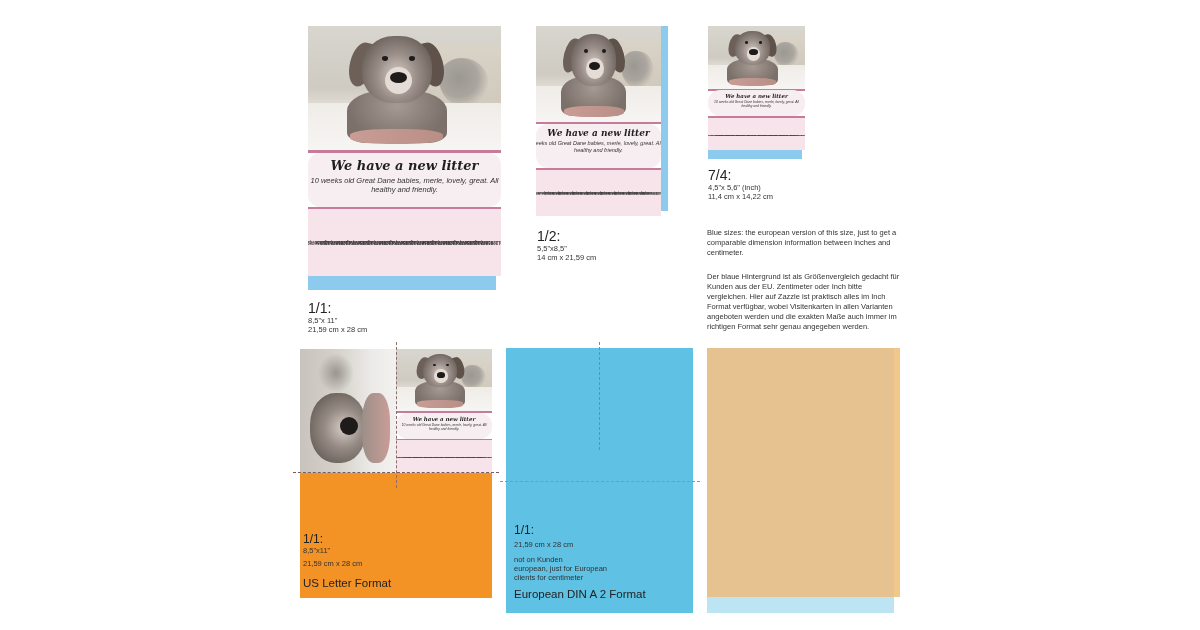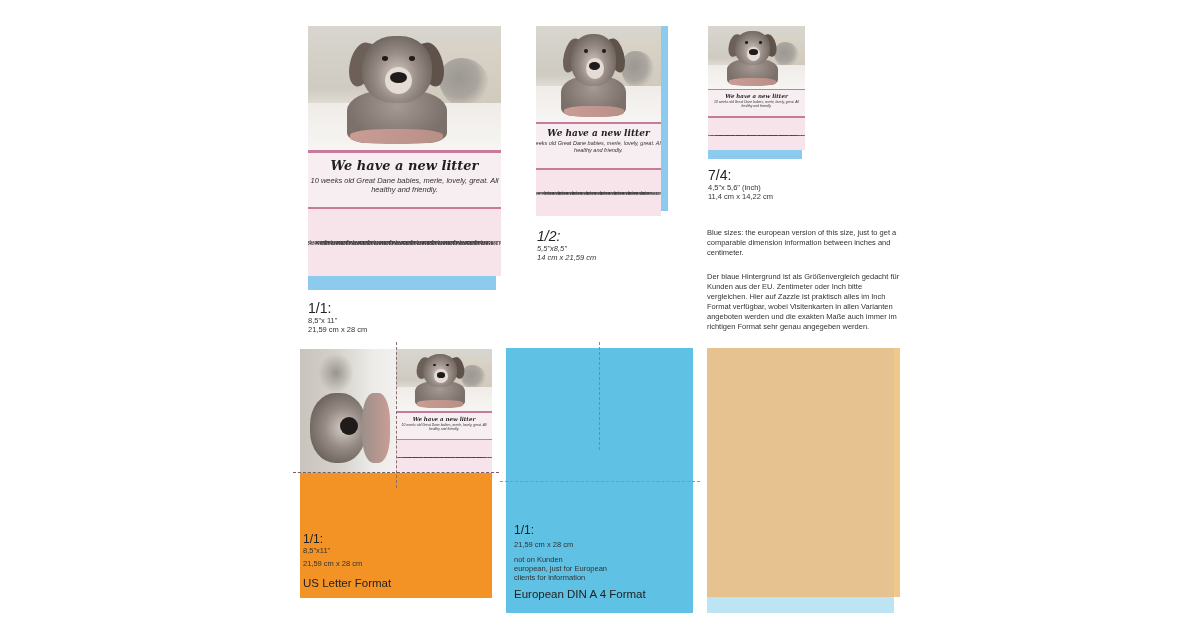--- a/index.html
+++ b/index.html
@@ -30,21 +30,21 @@
   .photo .nose { position: absolute; left: 42.5%; top: 37%; width: 9%; height: 9%;
            border-radius: 50%; background: #1e1b1a; }
   .photo .eye-l, .photo .eye-r { position: absolute; top: 24%; width: 3.2%; height: 4%; border-radius: 50%; background: #1e1b1a; }
   .photo .eye-l { left: 38.5%; } .photo .eye-r { left: 52.5%; }
   .photo .body { position: absolute; left: 20%; top: 52%; width: 52%; height: 42%;
            border-radius: 40% 40% 20% 20%; background: radial-gradient(ellipse at 50% 30%, #a69a93, #7b706a 70%); }
   .photo .paws { position: absolute; left: 22%; bottom: 5%; width: 48%; height: 12%;
            border-radius: 40%; background: linear-gradient(90deg,#c99d96,#b88f86); }
 
   .pinkline { position: absolute; left: 0; width: 100%; background: #c77b9a; }
-  .headline-box { position: absolute; left: 0; width: 100%; background: #f7eef1; text-align: center; overflow: hidden; }
+  .headline-box { position: absolute; left: 0; width: 100%; background: #f7eef1; text-align: center; overflow: hidden; border-radius: 12px; }
   .headline { font-family: "DejaVu Serif", serif; font-style: italic; font-weight: bold; color: #1f1f1f; white-space: nowrap; }
   .subline { font-style: italic; color: #333; white-space: nowrap; line-height: 1.25; }
   .tabs-area { position: absolute; left: 0; width: 100%; background: #f6e4ea; display: flex; justify-content: space-around; overflow: hidden; }
   .tab { position: relative; height: 100%; display: flex; align-items: center; justify-content: center; }
   .tab span { display: block; transform: rotate(-90deg); white-space: nowrap; color: #333; font-family: "Liberation Sans", sans-serif; line-height: 1.15; text-align: center; }
   .blue-bar { position: absolute; background: #8ccaee; }
 
   .label-title { font-size: 14px; color: #222; }
   .label-small { font-size: 7.5px; color: #333; line-height: 9px; }
 
@@ -190,21 +190,21 @@
         <span style="font-size:3.2px;"><span>www.ihrhomepage.de</span><br><span>01777 123456789012</span></span>
       </div>
     <div class="tab" style="width:12px;">
         <span style="font-size:3.2px;"><span>www.ihrhomepage.de</span><br><span>01777 123456789012</span></span>
       </div>
     <div class="tab" style="width:12px;">
         <span style="font-size:3.2px;"><span>www.ihrhomepage.de</span><br><span>01777 123456789012</span></span>
       </div>
   </div>
 </div>
-<div class="abs" style="left:537px; top:228px;font-style:italic;">
+<div class="abs" style="left:537px; top:228px;">
   <div class="label-title">1/2:</div>
   <div class="label-small">5,5"x8,5"</div>
   <div class="label-small">14 cm x 21,59 cm</div>
 </div>
 
 <div class="blue-bar" style="left:708px; top:150px; width:94px; height:9px;"></div>
 <div class="flyer" style="left:708px; top:26px; width:97px; height:124px;">
   <div class="photo" style="height:63px;">
     <div class="wall-r"></div>
       <div class="sketch"></div>
@@ -335,22 +335,22 @@
 </div>
 <div class="dash-v" style="left:396px; top:342px; height:146px;"></div>
 <div class="dash-h" style="left:293px; top:472px; width:206px;"></div>
 
 <div class="abs" style="left:506px; top:348px; width:187px; height:265px; background:#5fc1e3;">
   <div class="abs" style="left:8px; top:175px;">
     <div class="label-title" style="font-size:12px;">1/1:</div>
     <div class="label-small" style="margin-top:3px;">21,59 cm x 28 cm</div>
     <div class="label-small" style="margin-top:6px;">not on Kunden</div>
     <div class="label-small">european, just for European</div>
-    <div class="label-small">clients for information</div>
-    <div style="font-size:11.5px; margin-top:6px; color:#222;">European DIN A 4 Format</div>
+    <div class="label-small">clients for centimeter</div>
+    <div style="font-size:11.5px; margin-top:6px; color:#222;">European DIN A 2 Format</div>
   </div>
 </div>
 <div class="dash-v pink" style="left:599px; top:342px; height:108px;"></div>
 <div class="dash-h pink" style="left:500px; top:481px; width:200px;"></div>
 
 <div class="abs" style="left:707px; top:597px; width:187px; height:16px; background:#bde4f2;"></div>
 <div class="abs" style="left:707px; top:348px; width:193px; height:249px; background:#e5c28f;"></div>
 <div class="abs" style="left:894px; top:348px; width:6px; height:249px; background:#f0c88c;"></div>
 
 </body></html>

